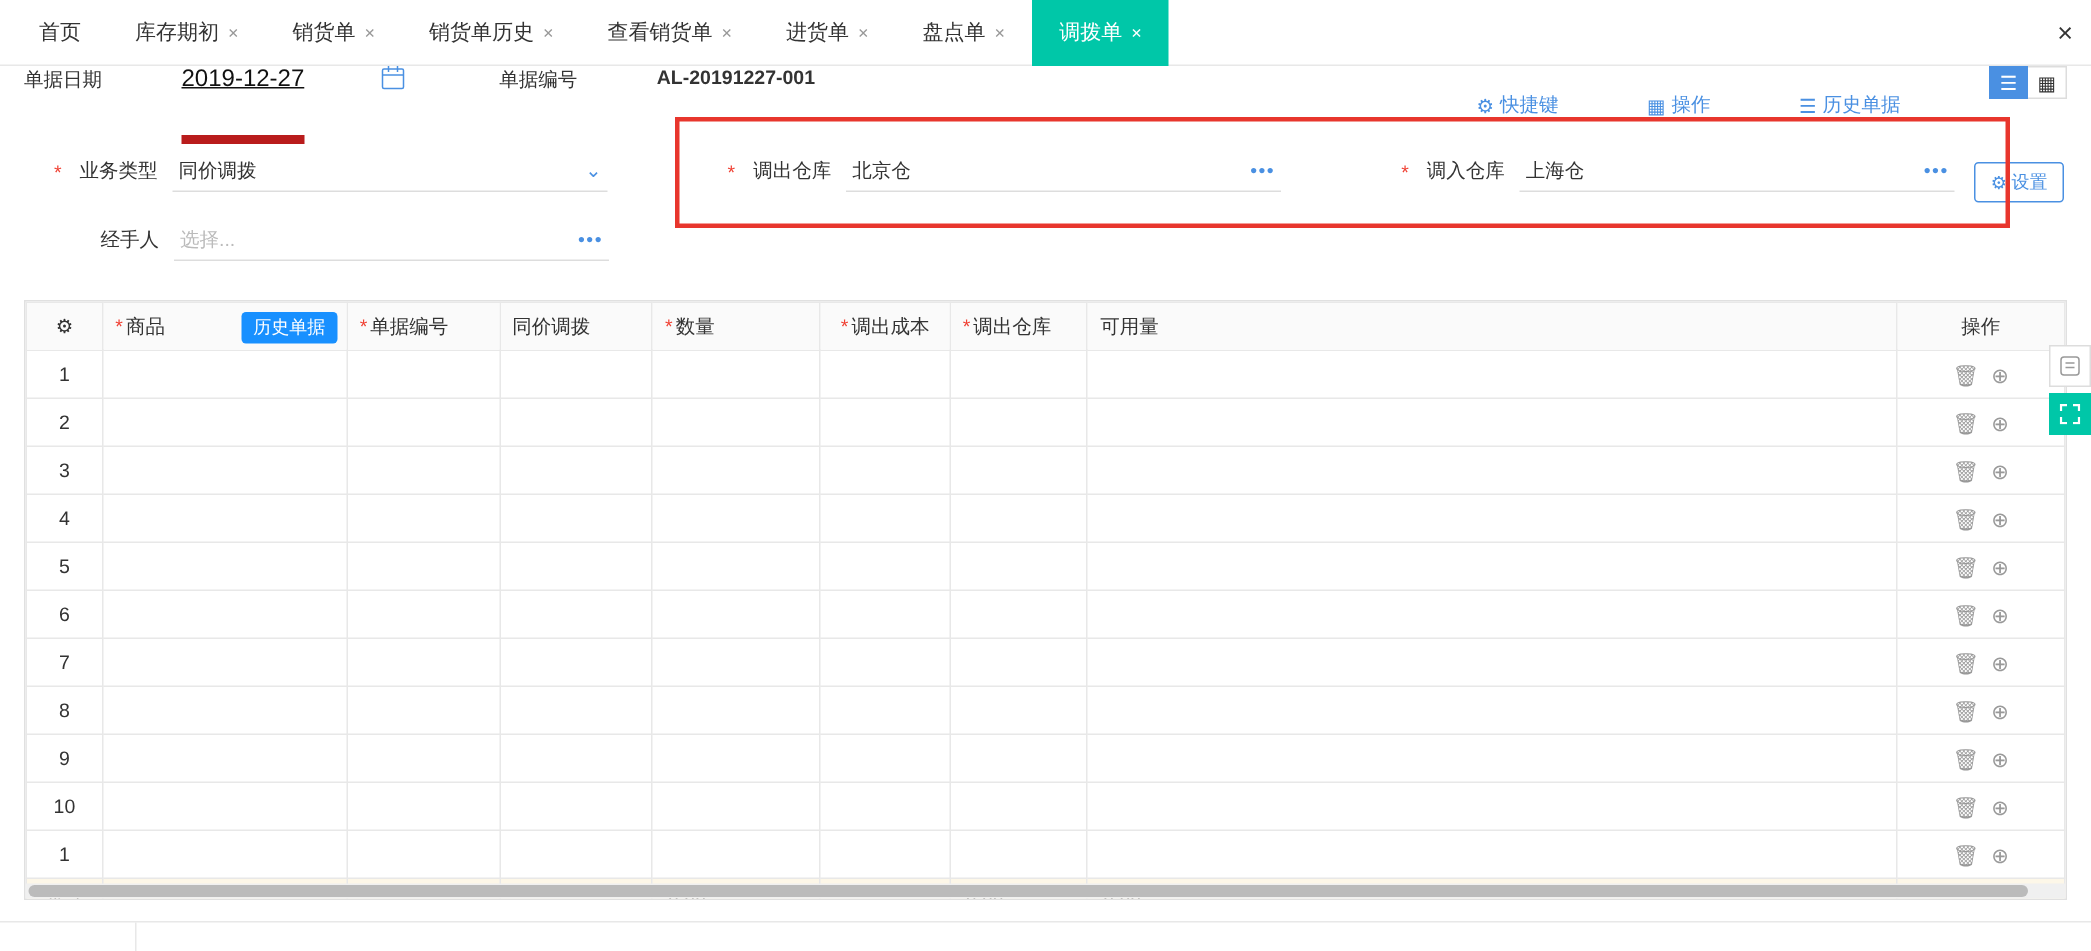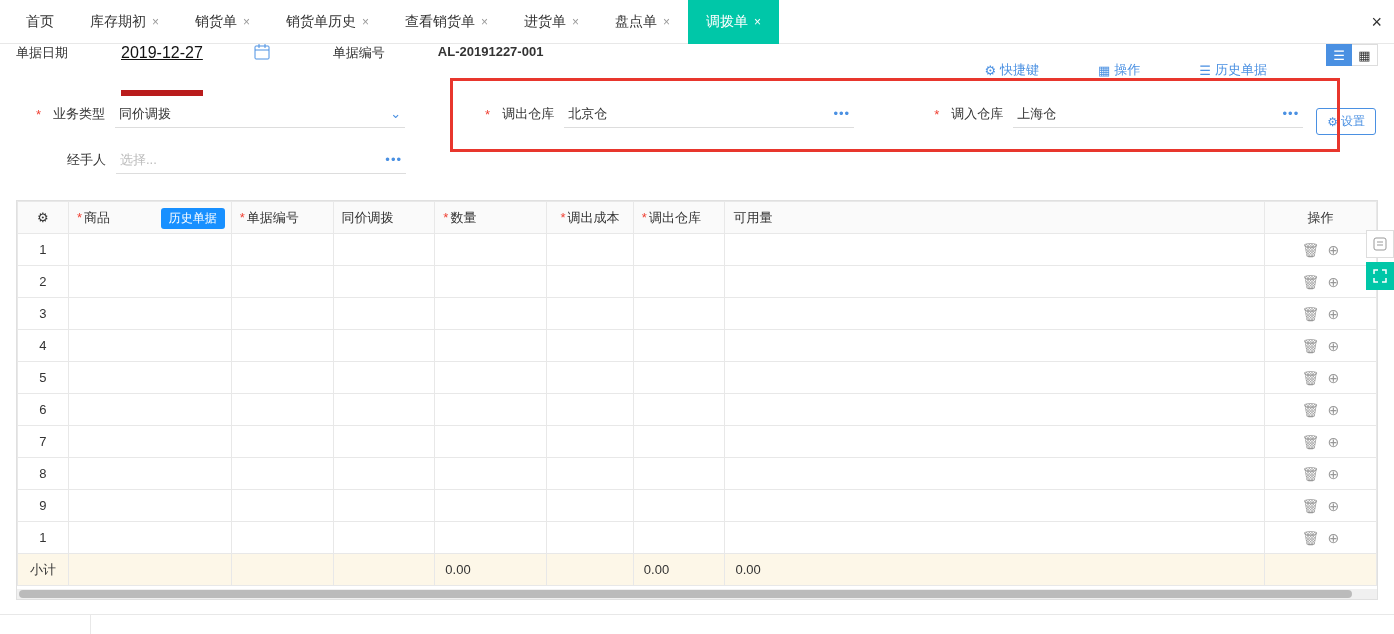--- a/index.html
+++ b/index.html
@@ -302,20 +302,31 @@
             <td></td>
             <td></td>
             <td></td>
             <td></td>
             <td></td>
             <td></td>
             <td></td>
             <td class="opcell"><span class="row-icon">🗑</span><span class="row-icon">⊕</span></td>
           </tr>
           <tr>
+            <td class="idx">10</td>
+            <td></td>
+            <td></td>
+            <td></td>
+            <td></td>
+            <td></td>
+            <td></td>
+            <td></td>
+            <td class="opcell"><span class="row-icon">🗑</span><span class="row-icon">⊕</span></td>
+          </tr>
+          <tr>
             <td class="idx">1</td>
             <td></td>
             <td></td>
             <td></td>
             <td></td>
             <td></td>
             <td></td>
             <td></td>
             <td class="opcell"><span class="row-icon">🗑</span><span class="row-icon">⊕</span></td>
           </tr>

